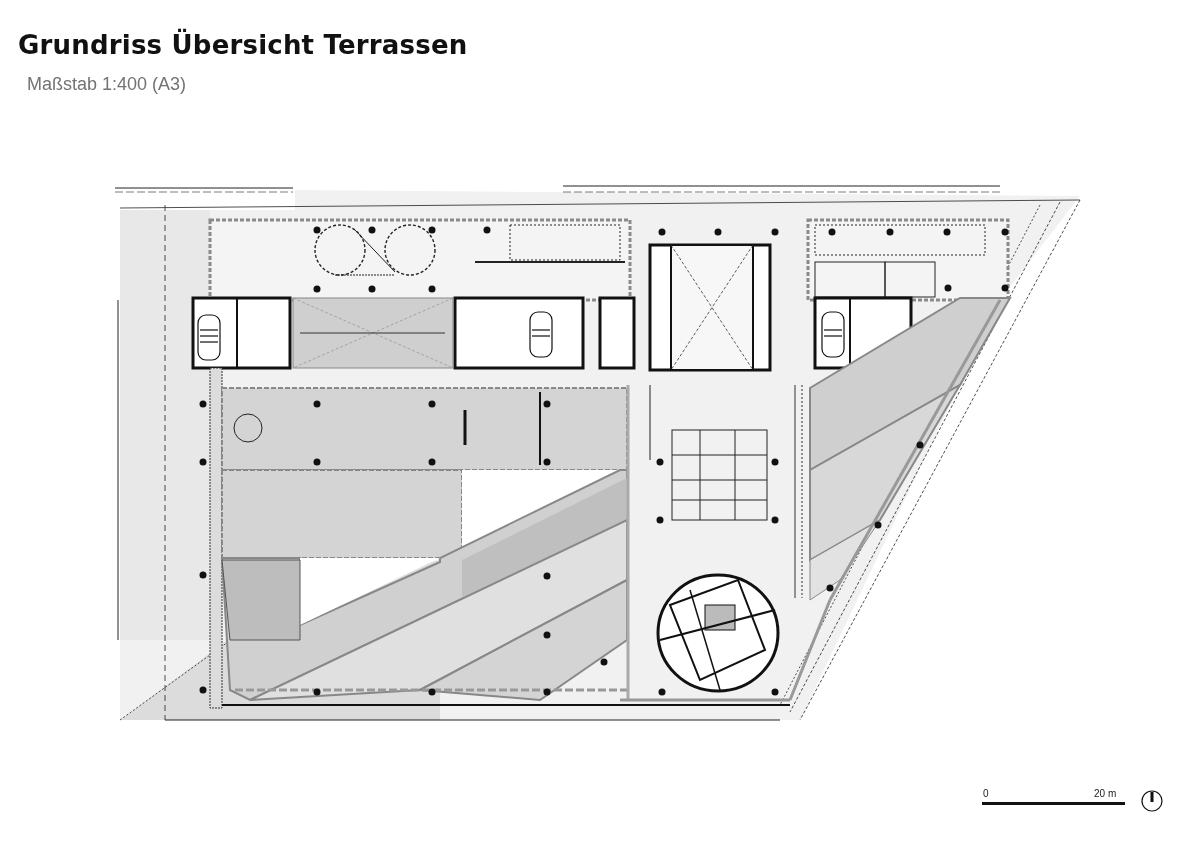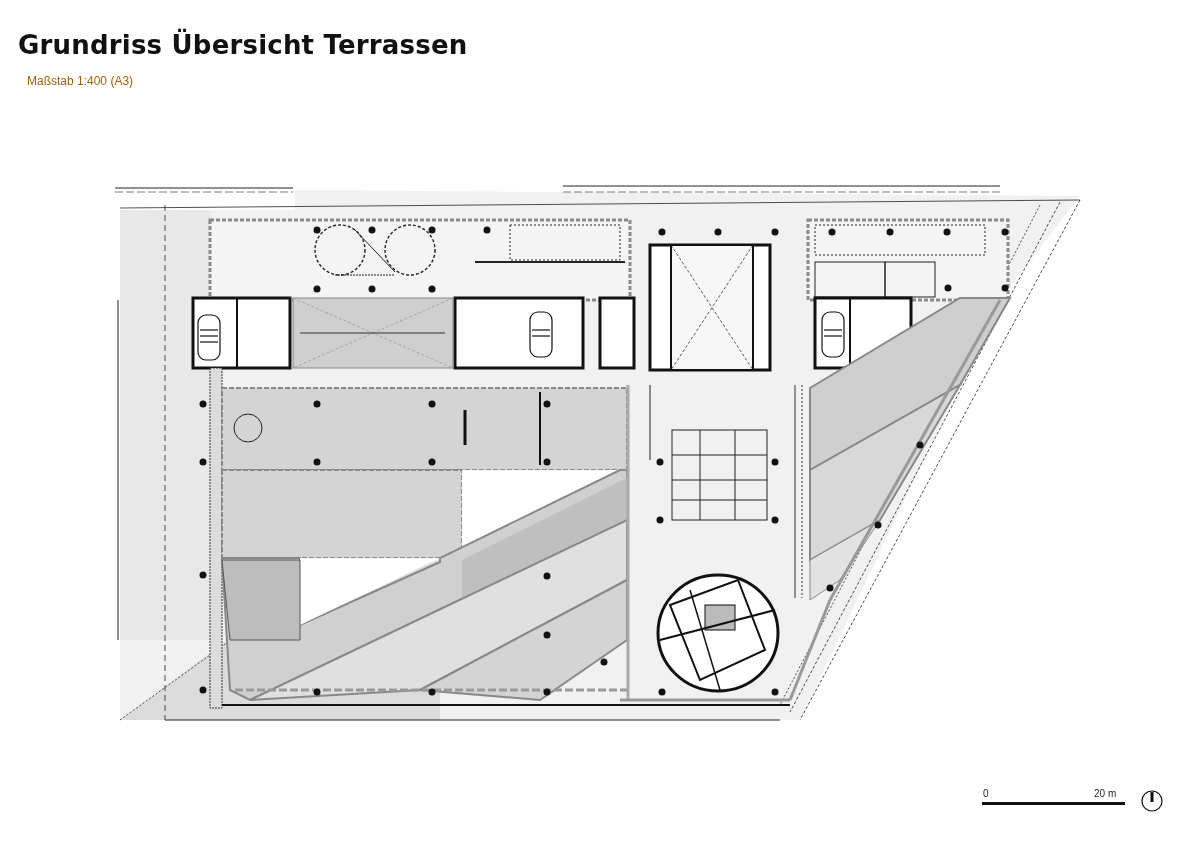--- a/index.html
+++ b/index.html
@@ -1,20 +1,20 @@
 <!DOCTYPE html>
 <html><head>
 <meta charset="utf-8">
 <style>
   html, body { margin: 0; padding: 0; background: #ffffff; }
   body { width: 1191px; height: 842px; position: relative; overflow: hidden;
          font-family: "Liberation Sans", "DejaVu Sans", sans-serif; color: #1a1a1a; }
   .title { position: absolute; left: 18px; top: 30px; font-size: 26px; font-weight: 700;
            letter-spacing: 0.2px; color: #111; font-family: "DejaVu Sans", "Liberation Sans", sans-serif; }
-  .subtitle { position: absolute; left: 27px; top: 74px; font-size: 12px; font-weight: 400; color: #a16207; }
+  .subtitle { position: absolute; left: 27px; top: 74px; font-size: 18px; font-weight: 400; color: #737373; }
   .plan { position: absolute; left: 0; top: 0; width: 1191px; height: 842px; }
   .scalebar { position: absolute; left: 980px; top: 786px; width: 190px; height: 30px; }
   .scale-zero { position: absolute; left: 3px; top: 2px; font-size: 10px; color: #222; }
   .scale-max { position: absolute; left: 114px; top: 2px; font-size: 10px; color: #222; }
   .scale-line { position: absolute; left: 2px; top: 16px; width: 143px; height: 3px; background: #111; }
   .north { position: absolute; left: 160px; top: 3px; width: 24px; height: 24px; }
 </style>
 </head>
 <body>
 

